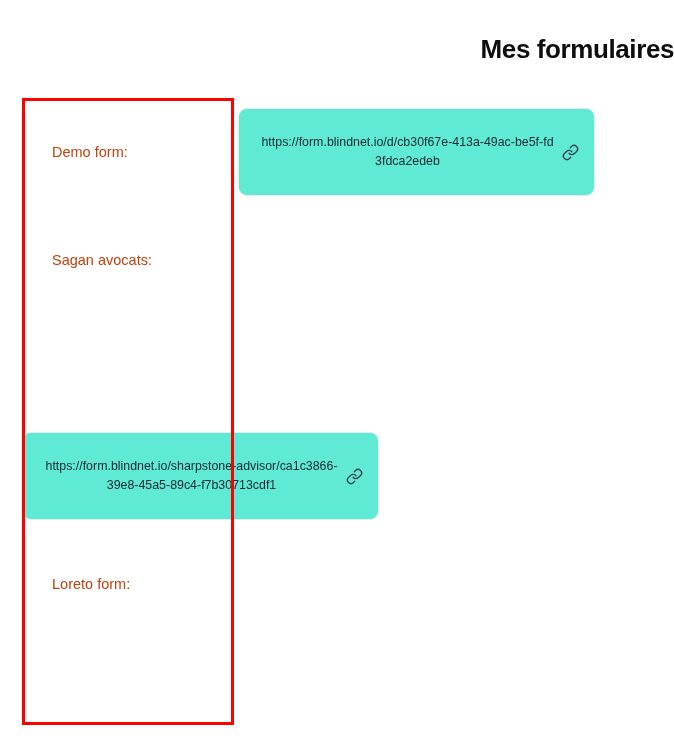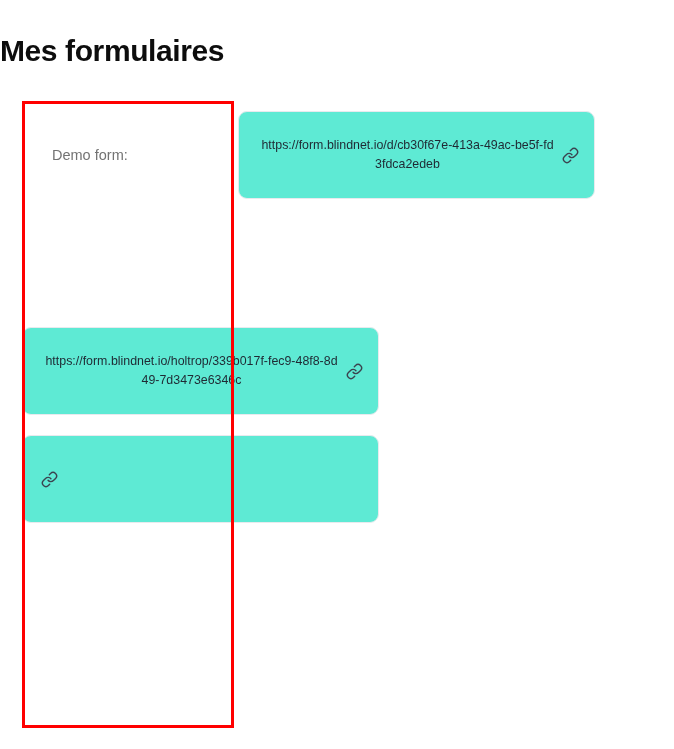--- a/index.html
+++ b/index.html
@@ -9,22 +9,22 @@
   }
   body {
     width: 674px;
     height: 749px;
     font-family: "Liberation Sans", sans-serif;
     color: #111111;
     overflow: hidden;
     position: relative;
   }
   .page-title {
-    text-align: left;
-    font-size: 30px;
+    text-align: right;
+    font-size: 26px;
     font-weight: bold;
     letter-spacing: -0.4px;
     margin: 0;
     padding-top: 34px;
     color: #0d0d0d;
   }
   .forms-wrap {
     position: relative;
     margin-top: 33px;
     padding-left: 22px;
@@ -44,21 +44,21 @@
   .form-row {
     display: flex;
     align-items: center;
     height: 108px;
     box-sizing: border-box;
   }
   .form-label {
     width: 216px;
     flex: 0 0 216px;
     font-size: 14.5px;
-    color: #737373;
+    color: #c2410c;
     padding-left: 30px;
     box-sizing: border-box;
     line-height: 1.3;
   }
   .link-card {
     flex: 1 1 auto;
     max-width: 357px;
     background: #5eead4;
     border: 1px solid #e8eaee;
     border-radius: 9px;
@@ -105,41 +105,35 @@
       <span class="link-icon">
         <svg width="17" height="17" viewBox="0 0 24 24" fill="none" stroke="currentColor" stroke-width="2" stroke-linecap="round" stroke-linejoin="round">
             <path d="M10 13a5 5 0 0 0 7.54.54l3-3a5 5 0 0 0-7.07-7.07l-1.72 1.71"></path>
             <path d="M14 11a5 5 0 0 0-7.54-.54l-3 3a5 5 0 0 0 7.07 7.07l1.71-1.71"></path>
           </svg>
       </span>
     </div>
   </div>
 
   <div class="form-row">
+    <div class="form-label">Sagan avocats:</div>
+  </div>
+
+  <div class="form-row">
   </div>
 
   <div class="form-row">
     <div class="link-card">
-      <span class="link-url">https://form.blindnet.io/holtrop/339b017f-fec9-48f8-8d49-7d3473e6346c</span>
-      <span class="link-icon">
-        <svg width="17" height="17" viewBox="0 0 24 24" fill="none" stroke="currentColor" stroke-width="2" stroke-linecap="round" stroke-linejoin="round">
-            <path d="M10 13a5 5 0 0 0 7.54.54l3-3a5 5 0 0 0-7.07-7.07l-1.72 1.71"></path>
-            <path d="M14 11a5 5 0 0 0-7.54-.54l-3 3a5 5 0 0 0 7.07 7.07l1.71-1.71"></path>
-          </svg>
-      </span>
-    </div>
-  </div>
-
-  <div class="form-row">
-    <div class="link-card">
+      <span class="link-url">https://form.blindnet.io/sharpstone-advisor/ca1c3866-39e8-45a5-89c4-f7b30713cdf1</span>
       <span class="link-icon">
         <svg width="17" height="17" viewBox="0 0 24 24" fill="none" stroke="currentColor" stroke-width="2" stroke-linecap="round" stroke-linejoin="round">
             <path d="M10 13a5 5 0 0 0 7.54.54l3-3a5 5 0 0 0-7.07-7.07l-1.72 1.71"></path>
             <path d="M14 11a5 5 0 0 0-7.54-.54l-3 3a5 5 0 0 0 7.07 7.07l1.71-1.71"></path>
           </svg>
       </span>
     </div>
   </div>
 
 
   <div class="form-row">
+    <div class="form-label">Loreto form:</div>
   </div>
 </div>
 
 </body></html>

